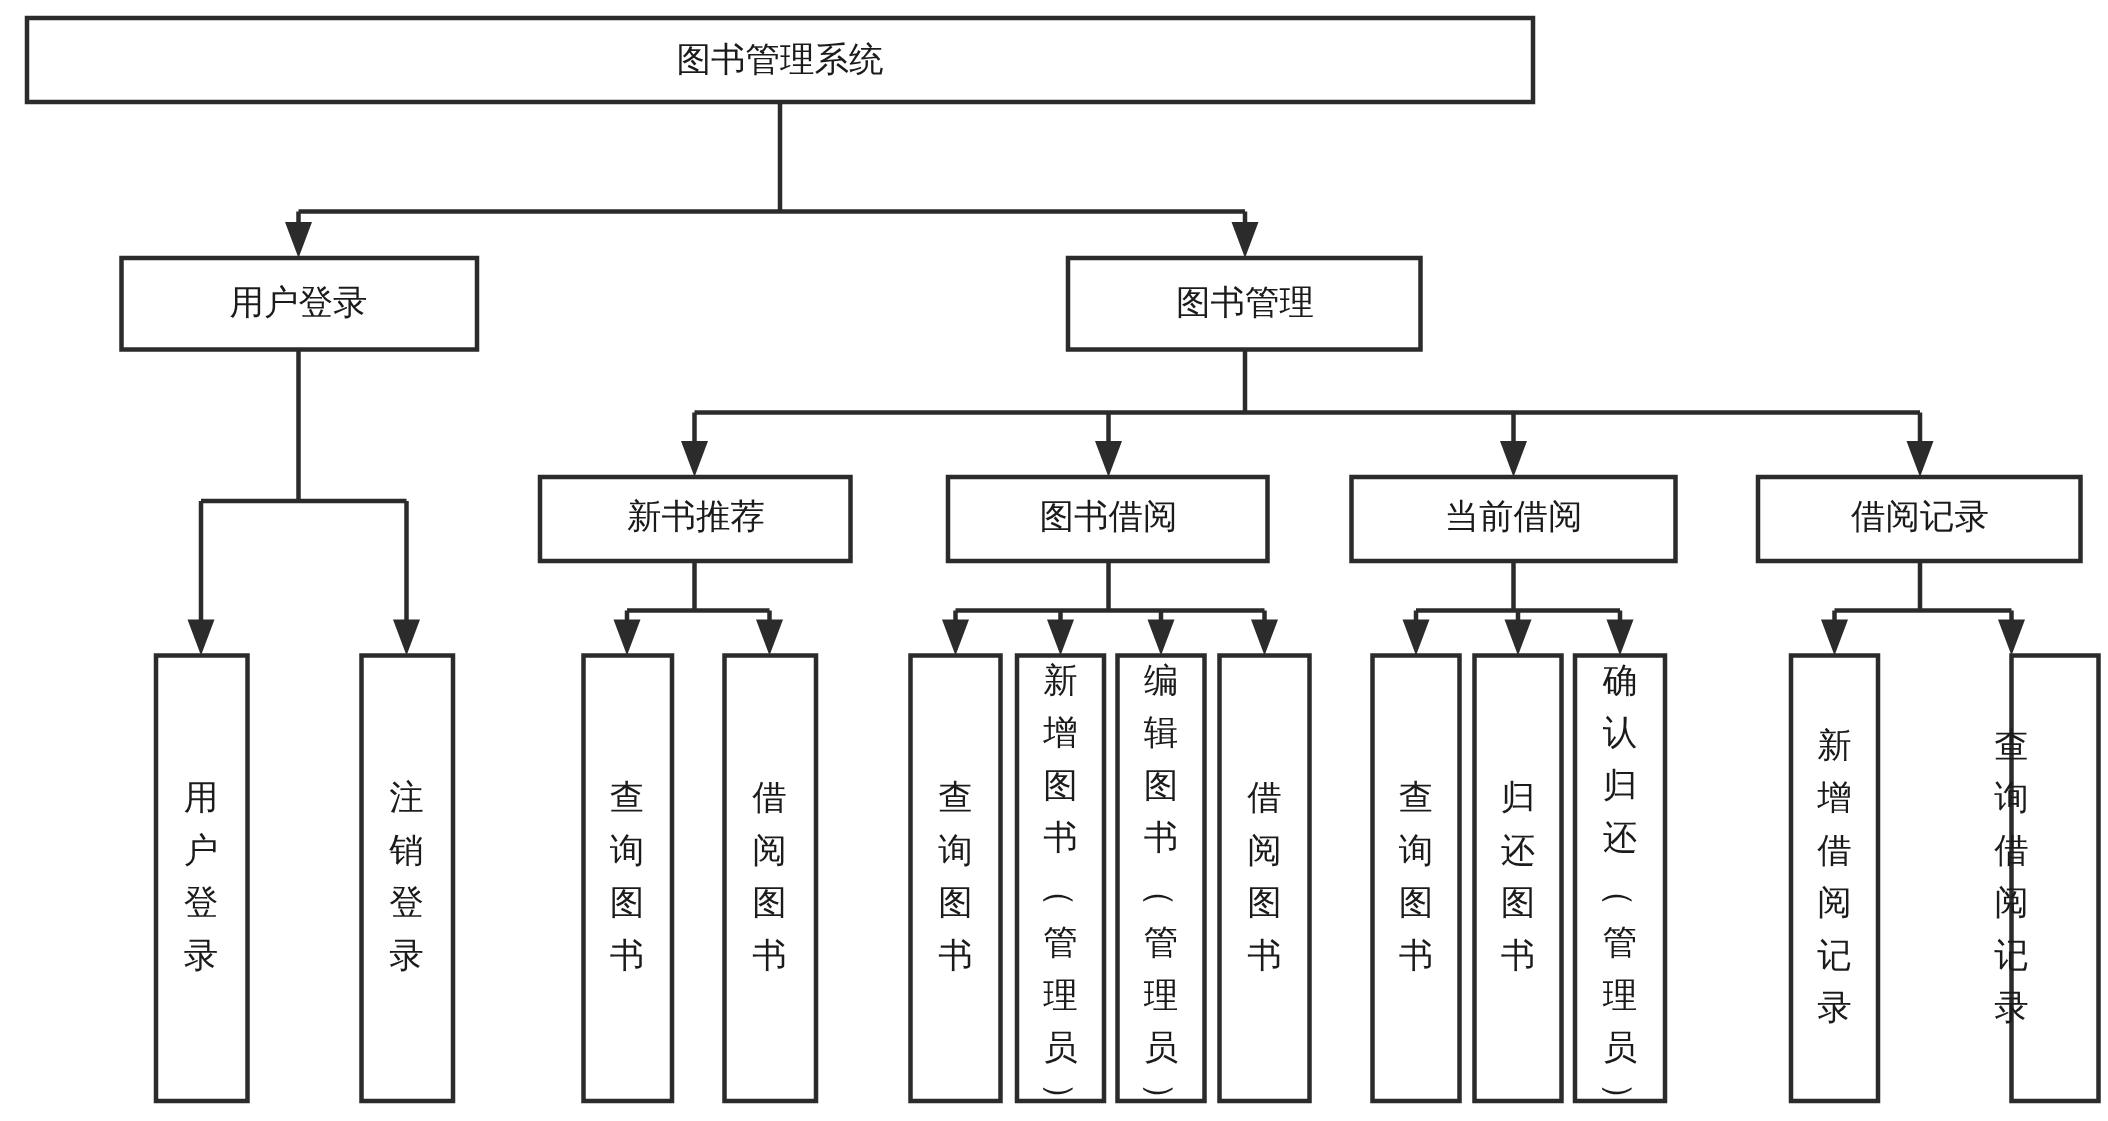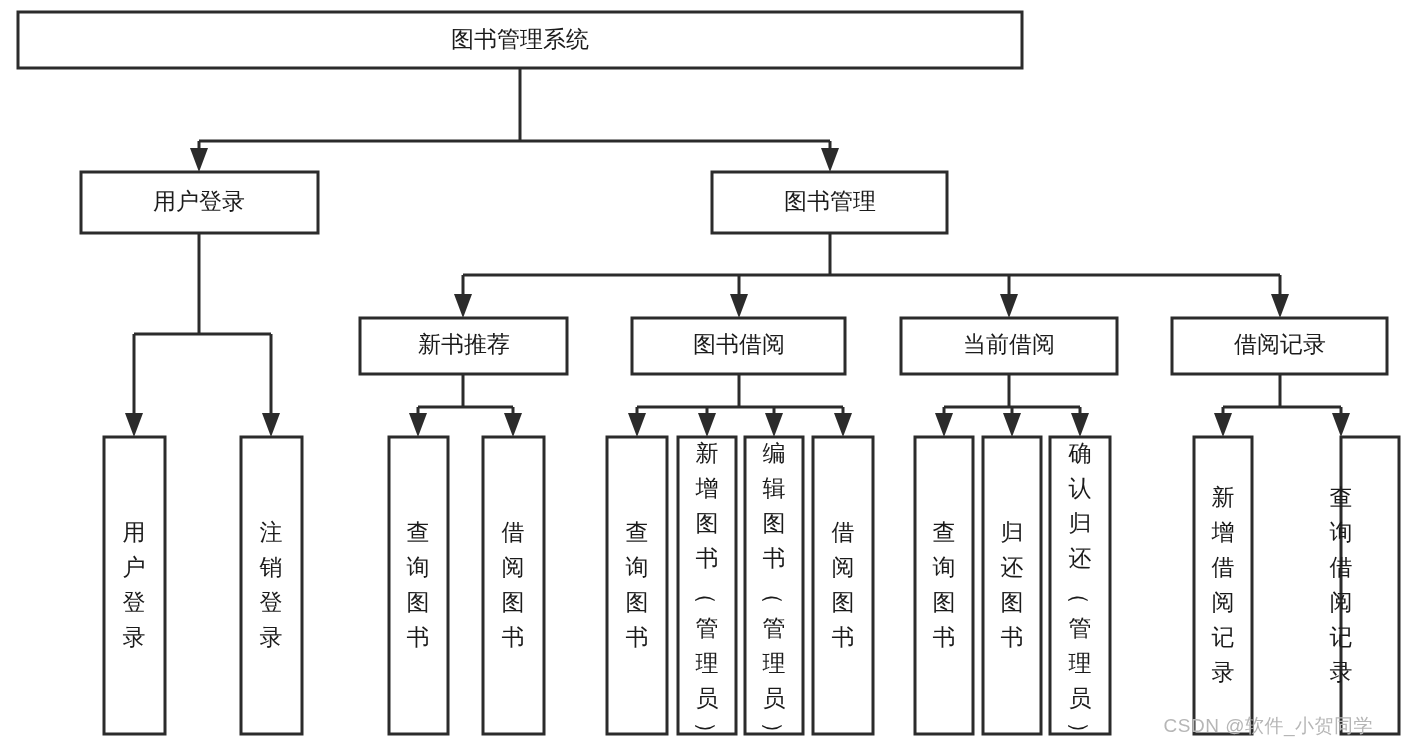--- a/index.html
+++ b/index.html
@@ -226,14 +226,13 @@
         <rect class="node-box" x="1194" y="437" width="58" height="297"></rect>
         <text class="node-label-vertical vtext" x="1223"><tspan x="1223" y="504.5">新</tspan><tspan x="1223" y="539.5">增</tspan><tspan x="1223" y="574.5">借</tspan><tspan x="1223" y="609.5">阅</tspan><tspan x="1223" y="644.5">记</tspan><tspan x="1223" y="679.5">录</tspan></text>
       </g>
       <g>
         <rect class="node-box" x="1341" y="437" width="58" height="297"></rect>
         <text class="node-label-vertical vtext" x="1341"><tspan x="1341" y="504.5">查</tspan><tspan x="1341" y="539.5">询</tspan><tspan x="1341" y="574.5">借</tspan><tspan x="1341" y="609.5">阅</tspan><tspan x="1341" y="644.5">记</tspan><tspan x="1341" y="679.5">录</tspan></text>
       </g>
     </g>
   </svg>
 
-  <div class="watermark">CSDN @软件_小贺同学</div>
 </div>
 
 </body></html>

